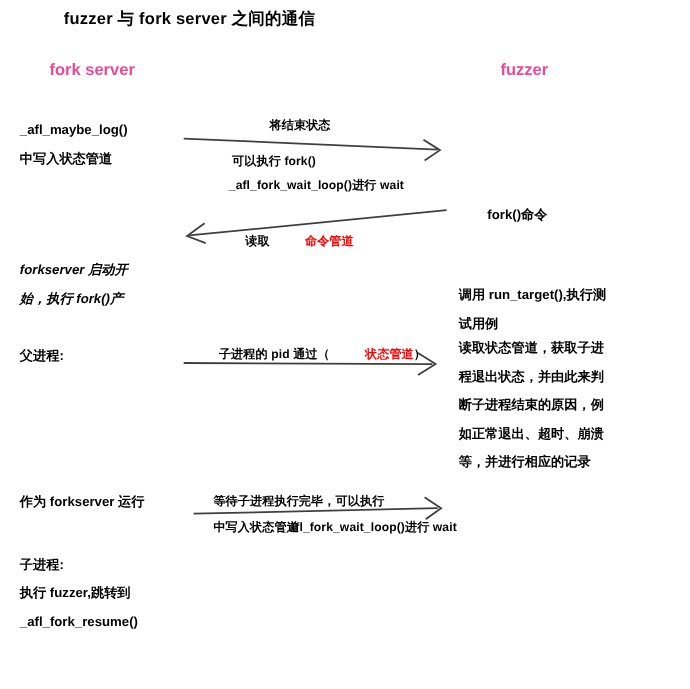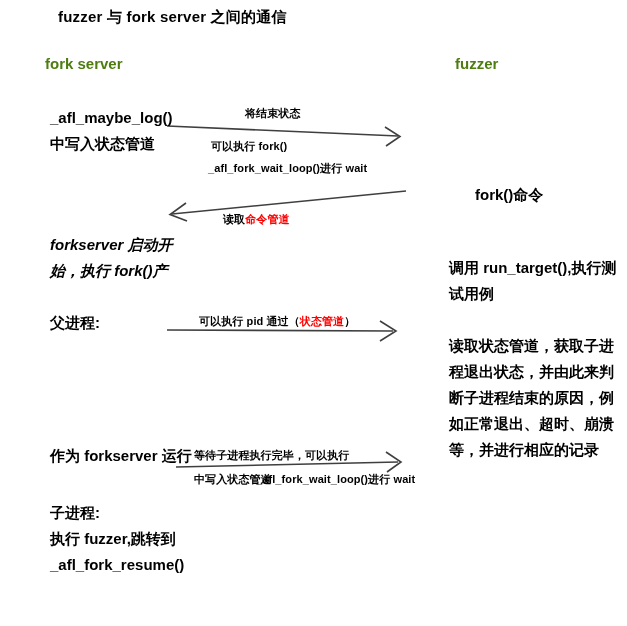--- a/index.html
+++ b/index.html
@@ -24,58 +24,57 @@
     font-size: 15px;
     font-weight: bold;
     letter-spacing: 0.2px;
     white-space: nowrap;
     margin-left: 40px;
   }
 
   .col-header {
     font-size: 15px;
     font-weight: bold;
-    color: #4d7c0f;
+    color: #ec4899;
     white-space: nowrap;
   }
   #header-fork-server { left: 45px; top: 55px; }
   #header-fuzzer { left: 455px; top: 55px; }
 
   .block {
-    font-size: 15px;
+    font-size: 12px;
     font-weight: bold;
     line-height: 26px;
     white-space: pre-line;
-    margin-left: 32px;
   }
 
   #block-afl-maybe-log { left: 18px; top: 105px; width: 180px; }
   #block-forkserver-start { left: 18px; top: 232px; width: 190px; font-style: italic; }
   #block-parent-label { left: 18px; top: 310px; width: 180px; }
   #block-as-forkserver { left: 18px; top: 443px; width: 190px; }
   #block-child { left: 18px; top: 500px; width: 210px; }
 
   #block-fork-cmd { left: 443px; top: 182px; width: 170px; }
   #block-run-target { left: 417px; top: 255px; width: 205px; }
-  #block-read-status { left: 417px; top: 333px; width: 206px; }
+  #block-read-status { left: 417px; top: 303px; width: 206px; }
 
   
   #arrow-layer {
     left: 0; top: 0;
     width: 627px; height: 626px;
     pointer-events: none;
   }
 
   .arrow-label {
     font-size: 11px;
     font-weight: bold;
     white-space: nowrap;
     letter-spacing: 0.1px;
   }
-  .arrow-label .red { color: #ff0000; }
+  .arrow-label .red { color: #ff0000; margin-left: 32px; }
 
   #lbl-ready          { left: 245px; top: 106px; }
   #lbl-can-exec-fork  { left: 211px; top: 139px; }
   #lbl-wait-loop-1    { left: 208px; top: 161px; }
   #lbl-read-cmd-pipe  { left: 223px; top: 212px; }
   #lbl-child-pid      { left: 199px; top: 314px; }
   #lbl-wait-finish    { left: 194px; top: 448px; }
   #lbl-enter-wait     { left: 194px; top: 472px; }
   #lbl-wait-loop-2    { left: 256px; top: 472px; }
 </style>
@@ -128,17 +127,17 @@
 断子进程结束的原因，例
 如正常退出、超时、崩溃
 等，并进行相应的记录</div>
 
 <div class="abs arrow-label" id="lbl-ready">将结束状态</div>
 <div class="abs arrow-label" id="lbl-can-exec-fork">可以执行 fork()</div>
 <div class="abs arrow-label" id="lbl-wait-loop-1">_afl_fork_wait_loop()进行 wait</div>
 
 <div class="abs arrow-label" id="lbl-read-cmd-pipe"><span>读取</span><span class="red">命令管道</span></div>
 
-<div class="abs arrow-label" id="lbl-child-pid"><span>可以执行 pid 通过（</span><span class="red">状态管道</span><span>）</span></div>
+<div class="abs arrow-label" id="lbl-child-pid"><span>子进程的 pid 通过（</span><span class="red">状态管道</span><span>）</span></div>
 
 <div class="abs arrow-label" id="lbl-wait-finish">等待子进程执行完毕，可以执行</div>
 <div class="abs arrow-label" id="lbl-enter-wait">中写入状态管道</div>
 <div class="abs arrow-label" id="lbl-wait-loop-2">_afl_fork_wait_loop()进行 wait</div>
 
 </body></html>

